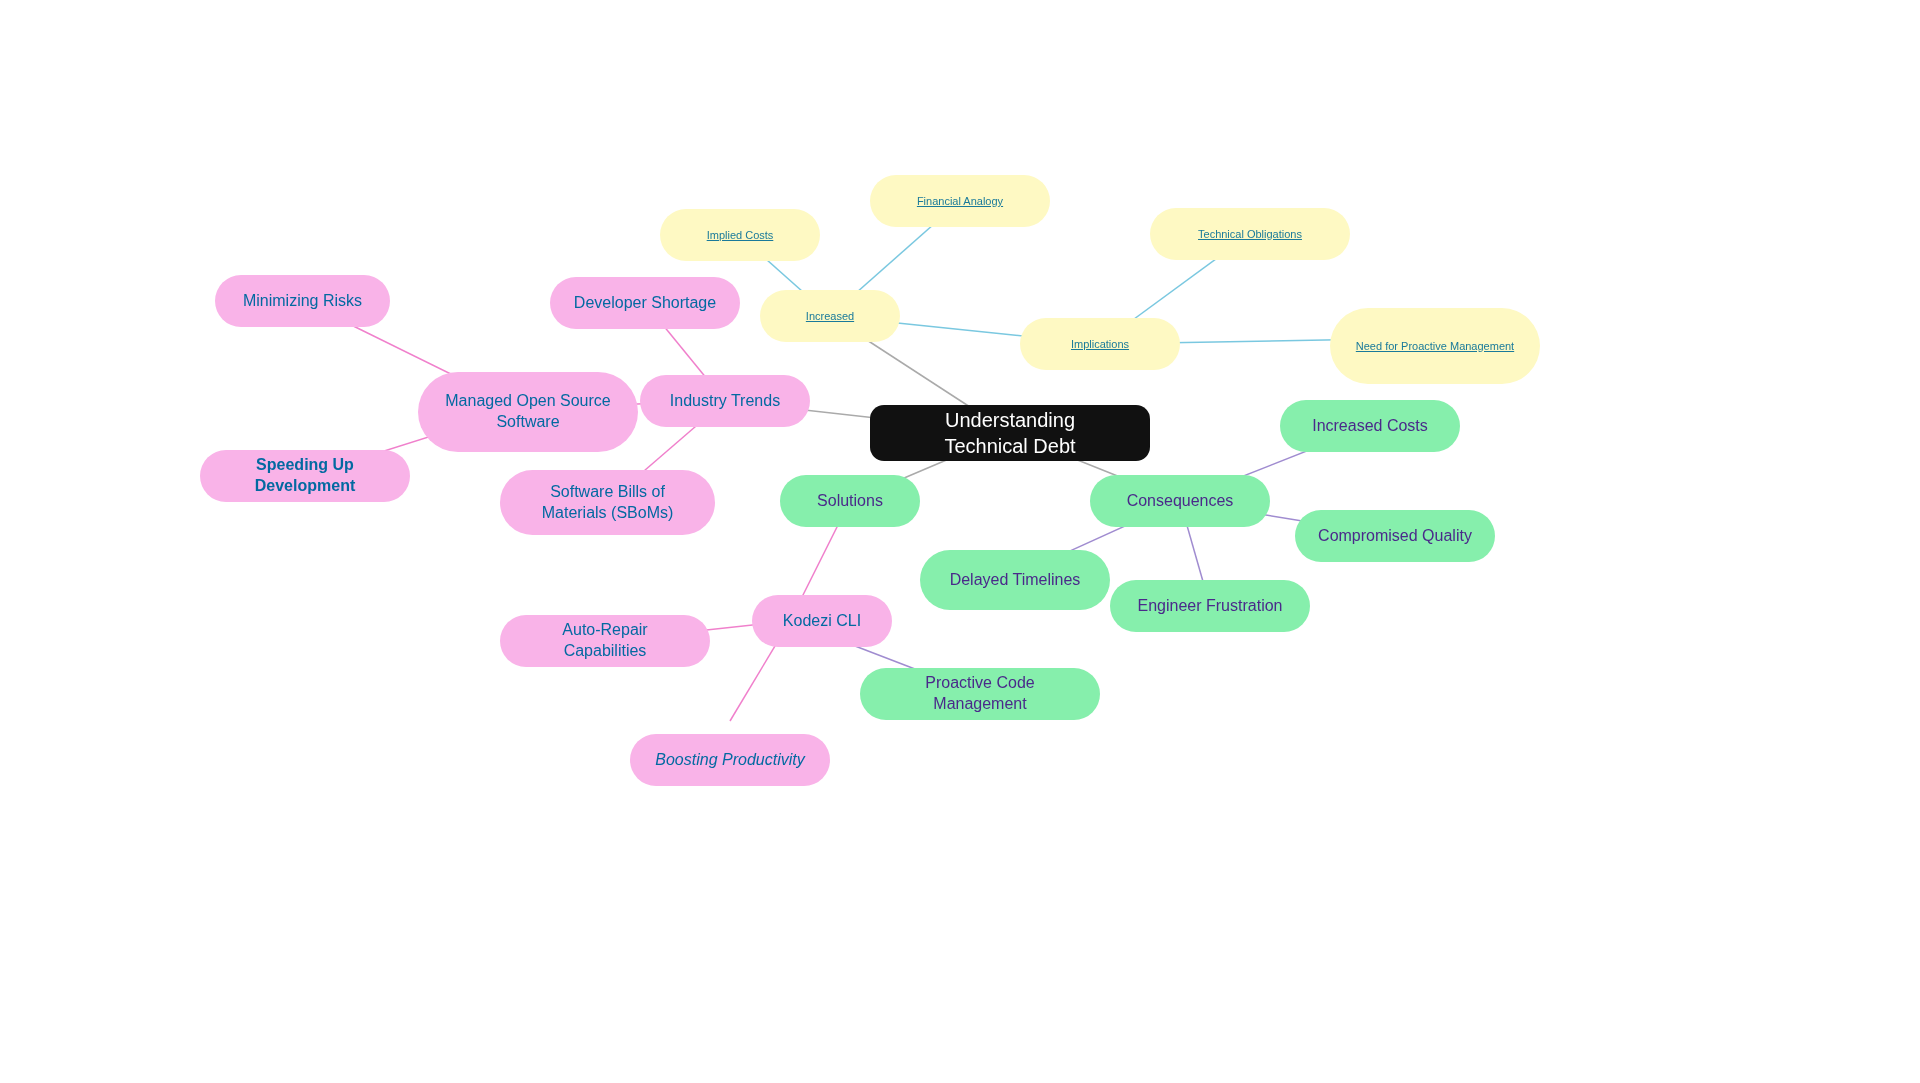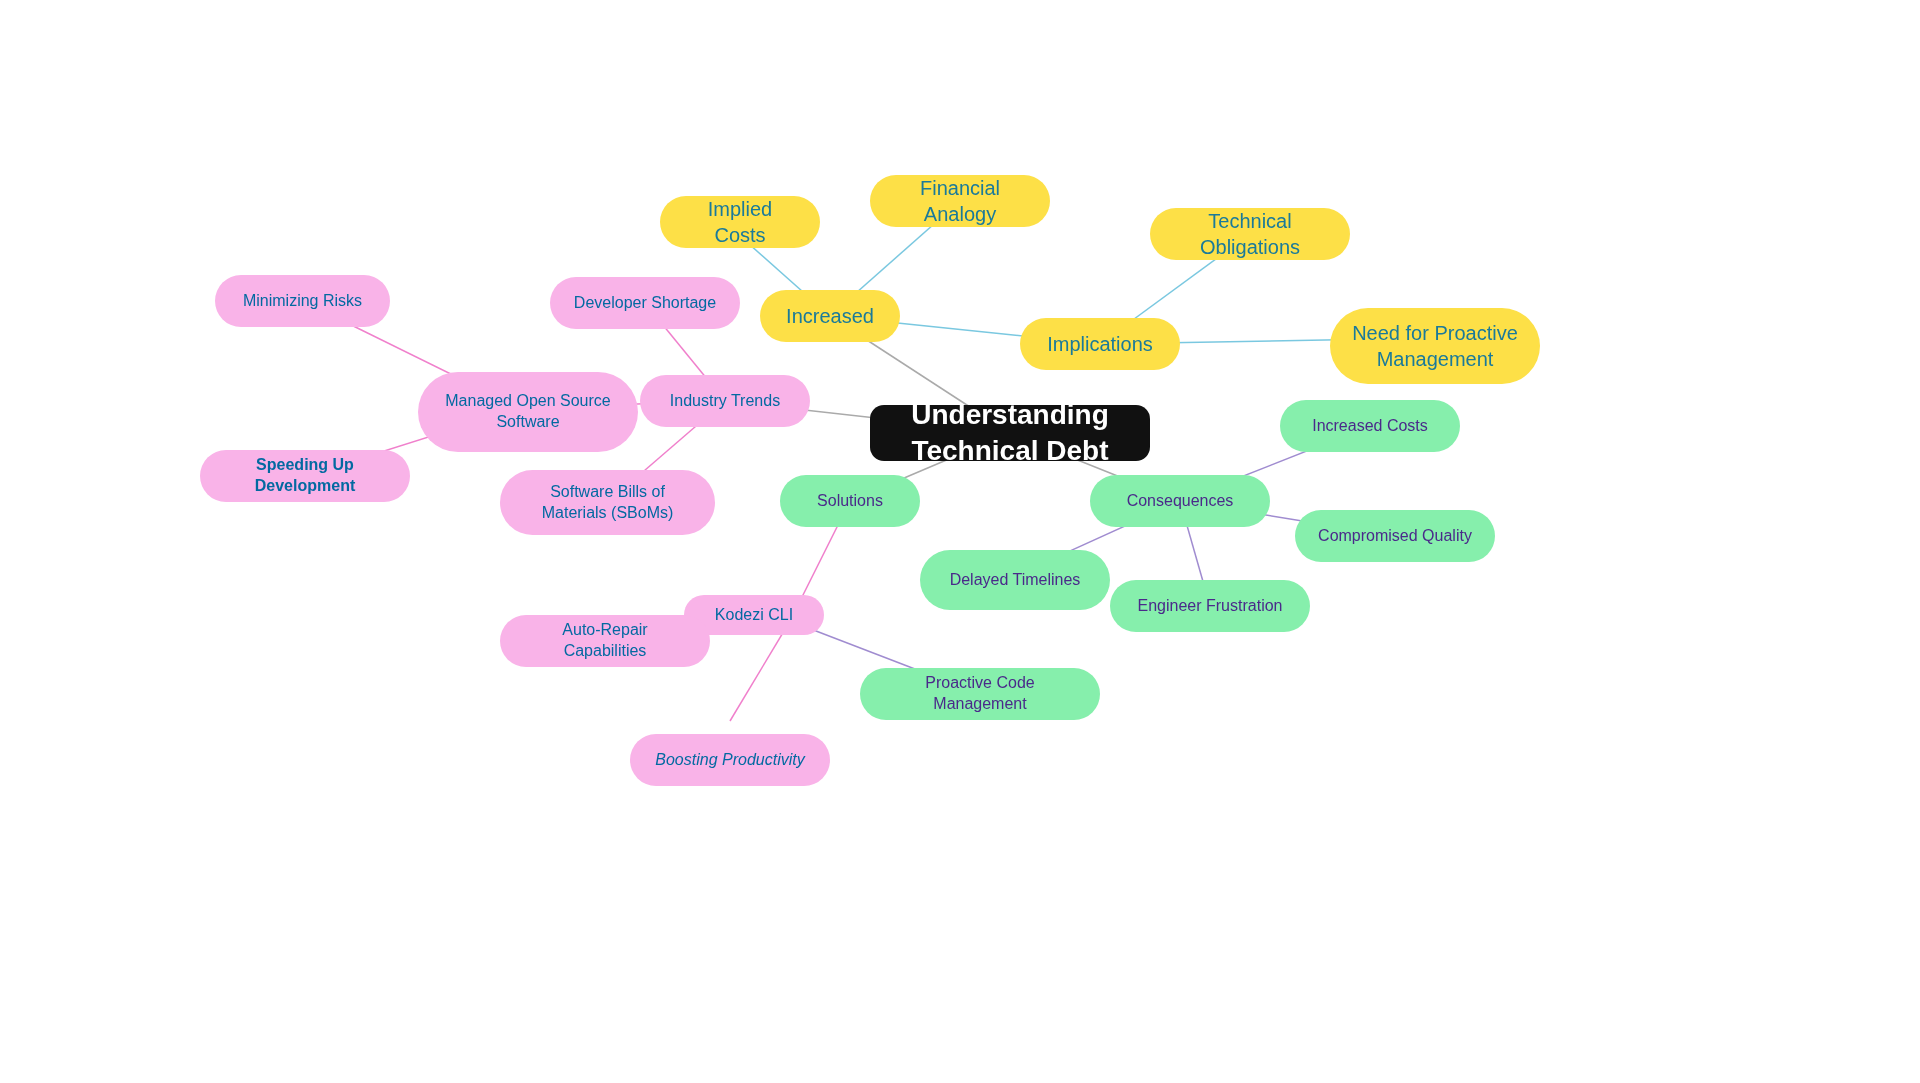--- a/index.html
+++ b/index.html
@@ -27,30 +27,31 @@
       justify-content: center;
       text-align: center;
       z-index: 1;
       cursor: pointer;
       line-height: 1.3;
       padding: 12px 22px;
     }
     .node-center {
       background: #111111;
       color: #ffffff;
-      font-size: 28px;
-      font-weight: 700;
+      font-size: 20px;
+      font-weight: 400;
       border-radius: 14px;
       padding: 18px 36px;
     }
     .node-blue {
-      background: #fde047;
+      background: #fef9c3;
       color: #1a7a9a;
-      font-size: 20px;
+      font-size: 11px;
       border: none;
+      text-decoration: underline;
     }
     .node-pink {
       background: #f9b3e8;
       color: #0369a1;
       font-size: 16px;
       border: none;
     }
     .node-purple {
       background: #86efac;
       color: #4a2a8a;
@@ -82,31 +83,31 @@
     <line x1="725" y1="401" x2="520" y2="408" stroke="#f080cc" stroke-width="1.5"></line>
     <line x1="725" y1="401" x2="645" y2="303" stroke="#f080cc" stroke-width="1.5"></line>
     <line x1="725" y1="401" x2="607.5" y2="502.5" stroke="#f080cc" stroke-width="1.5"></line>
     <line x1="520" y1="408" x2="302.5" y2="301" stroke="#f080cc" stroke-width="1.5"></line>
     <line x1="520" y1="408" x2="305" y2="476" stroke="#f080cc" stroke-width="1.5"></line>
   </svg>
 
 <div class="node node-center" style="left: 870px; top: 405px; width: 280px; height: 56px;">Understanding Technical Debt</div>
 <div class="node node-blue" style="left: 760px; top: 290px; width: 140px; height: 52px;">Increased</div>
 <div class="node node-blue" style="left: 870px; top: 175px; width: 180px; height: 52px;">Financial Analogy</div>
-<div class="node node-blue" style="left: 660px; top: 196px; width: 160px; height: 52px;">Implied Costs</div>
+<div class="node node-blue" style="left: 660px; top: 209px; width: 160px; height: 52px;">Implied Costs</div>
 <div class="node node-blue" style="left: 1020px; top: 318px; width: 160px; height: 52px;">Implications</div>
 <div class="node node-blue" style="left: 1150px; top: 208px; width: 200px; height: 52px;">Technical Obligations</div>
 <div class="node node-blue" style="left: 1330px; top: 308px; width: 210px; height: 76px;">Need for Proactive Management</div>
 <div class="node node-purple" style="left: 1090px; top: 475px; width: 180px; height: 52px;">Consequences</div>
 <div class="node node-purple" style="left: 1280px; top: 400px; width: 180px; height: 52px;">Increased Costs</div>
 <div class="node node-purple" style="left: 1295px; top: 510px; width: 200px; height: 52px;">Compromised Quality</div>
 <div class="node node-purple" style="left: 1110px; top: 580px; width: 200px; height: 52px;">Engineer Frustration</div>
 <div class="node node-purple" style="left: 920px; top: 550px; width: 190px; height: 60px;">Delayed Timelines</div>
 <div class="node node-purple" style="left: 780px; top: 475px; width: 140px; height: 52px;">Solutions</div>
-<div class="node node-pink" style="left: 684px; top: 595px; width: 140px; height: 40px;">Kodezi CLI</div>
+<div class="node node-pink" style="left: 752px; top: 595px; width: 140px; height: 52px;">Kodezi CLI</div>
 <div class="node node-pink" style="left: 500px; top: 615px; width: 210px; height: 52px;">Auto-Repair Capabilities</div>
 <div class="node node-pink" style="left: 630px; top: 734px; width: 200px; height: 52px; font-style: italic;">Boosting Productivity</div>
 <div class="node node-purple" style="left: 860px; top: 668px; width: 240px; height: 52px;">Proactive Code Management</div>
 <div class="node node-pink" style="left: 640px; top: 375px; width: 170px; height: 52px;">Industry Trends</div>
 <div class="node node-pink" style="left: 418px; top: 372px; width: 220px; height: 80px;">Managed Open Source Software</div>
 <div class="node node-pink" style="left: 550px; top: 277px; width: 190px; height: 52px;">Developer Shortage</div>
 <div class="node node-pink" style="left: 500px; top: 470px; width: 215px; height: 65px;">Software Bills of Materials (SBoMs)</div>
 <div class="node node-pink" style="left: 215px; top: 275px; width: 175px; height: 52px;">Minimizing Risks</div>
 <div class="node node-pink" style="left: 200px; top: 450px; width: 210px; height: 52px; font-weight: bold;">Speeding Up Development</div>
 

